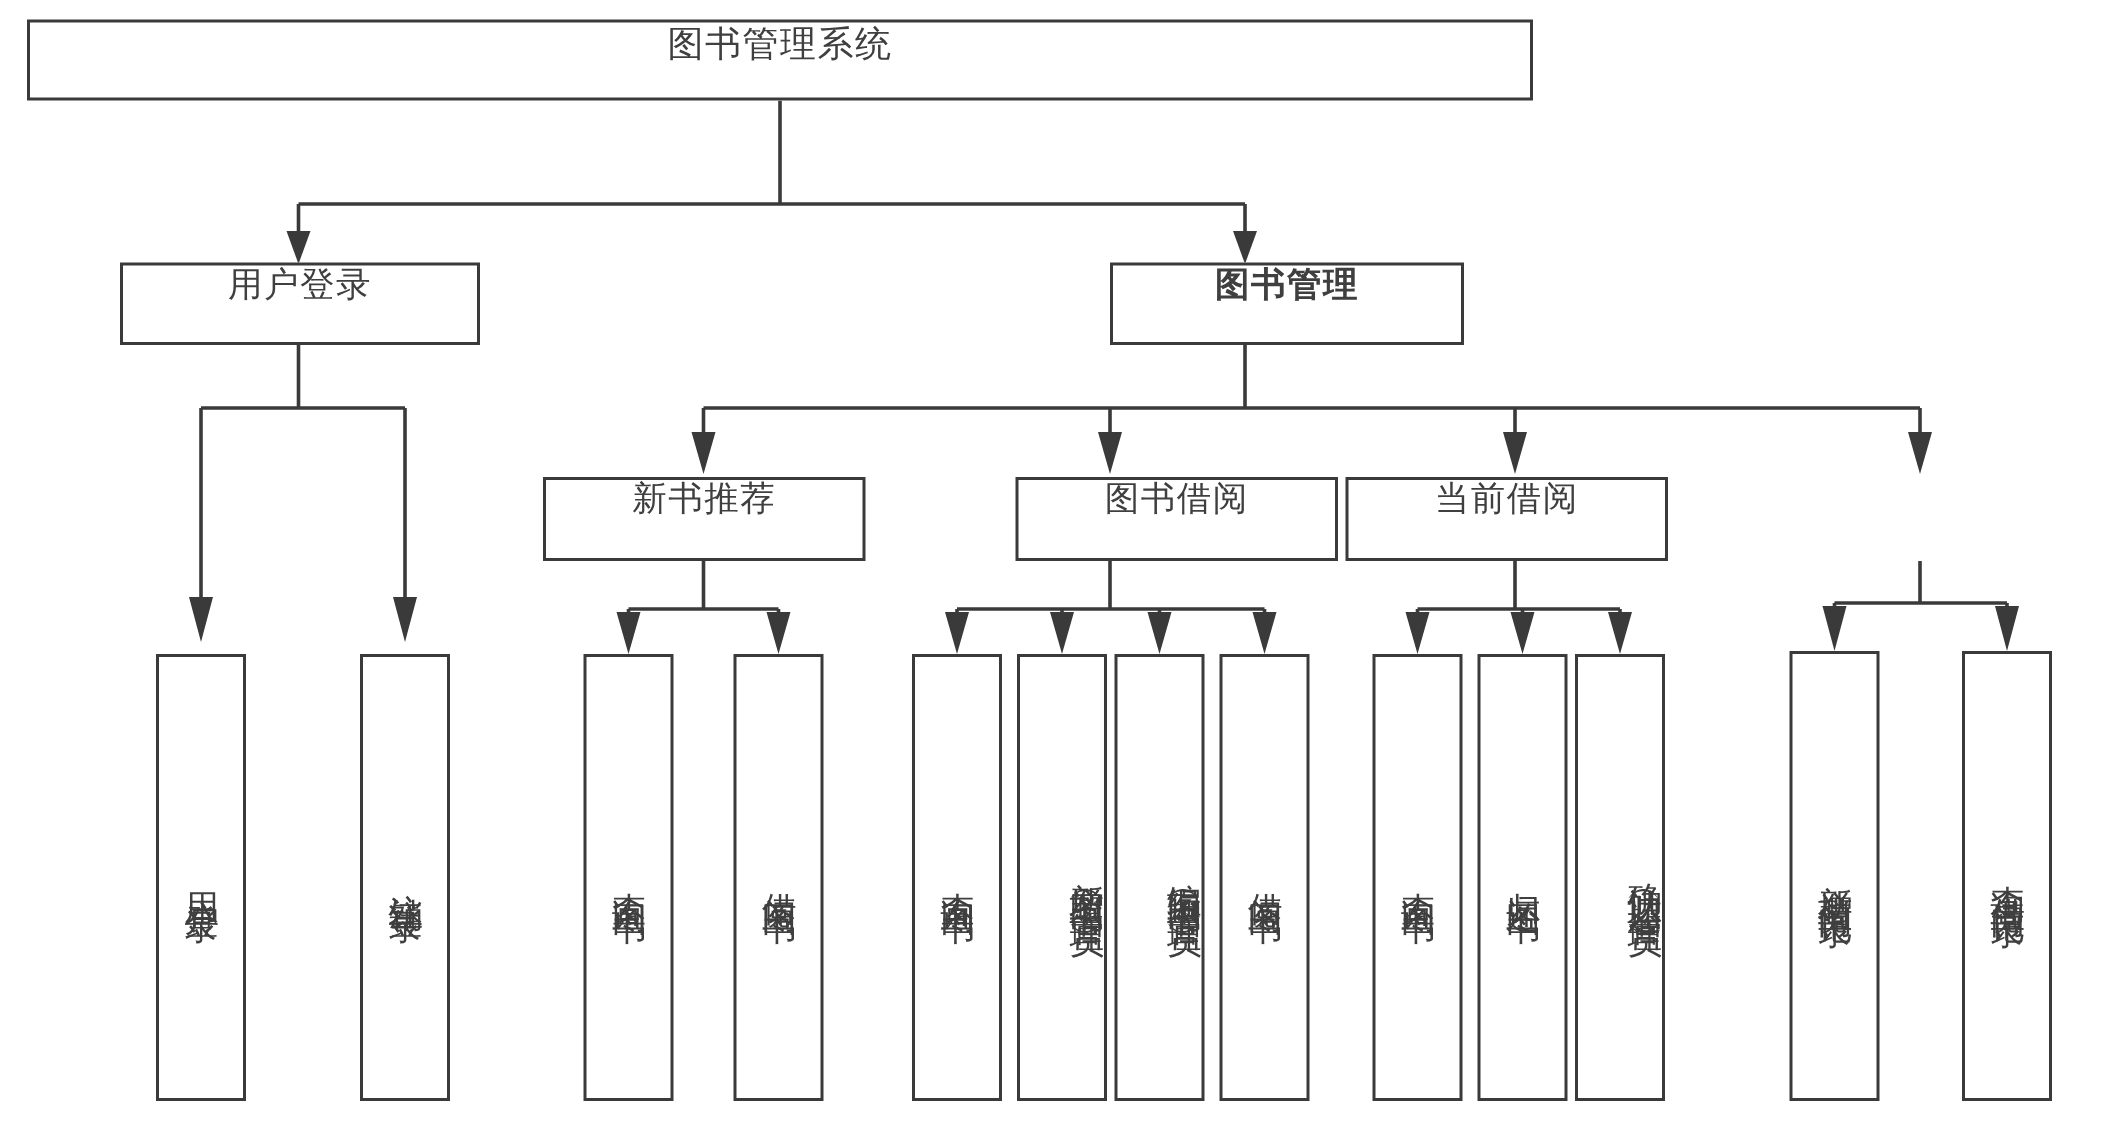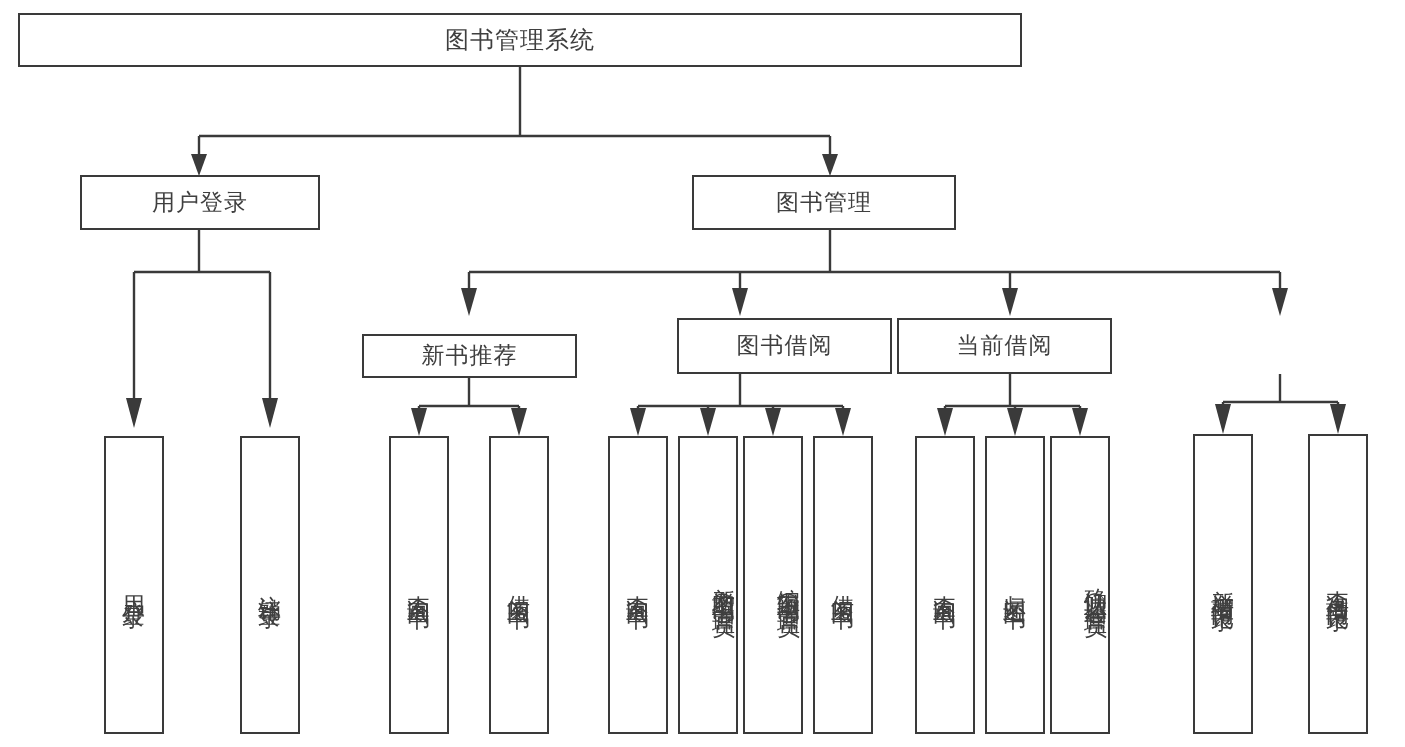--- a/index.html
+++ b/index.html
@@ -13,21 +13,21 @@
   }
   #diagram{
     position:absolute;left:0;top:0;width:1405px;height:747px;
   }
   .node{
     position:absolute;
     box-sizing:border-box;
     background:#ffffff;
     border:2px solid #3a3a3a;
     display:flex;
-    align-items:center;
+    align-items:flex-start;
     justify-content:center;
     color:#3f3f3f;
     z-index:3;
   }
   .node.h{
     font-size:23px;
     letter-spacing:1px;
     line-height:1.2;
   }
   .node.root{
@@ -146,25 +146,25 @@
   </svg>
 
   <div class="node h root" style="left:18px;top:13px;width:1004px;height:54px;">
     <span>图书管理系统</span>
   </div>
 
   <div class="node h" style="left:80px;top:175px;width:240px;height:55px;">
     <span>用户登录</span>
   </div>
 
-  <div class="node h" style="left:692px;top:175px;width:264px;height:55px;">
+  <div class="node h" style="left:740px;top:175px;width:236px;height:55px;font-weight:bold;">
     <span>图书管理</span>
   </div>
 
-  <div class="node h" style="left:362px;top:318px;width:215px;height:44px;margin-top:16px;">
+  <div class="node h" style="left:362px;top:318px;width:215px;height:56px;">
     <span>新书推荐</span>
   </div>
 
   <div class="node h" style="left:633px;top:318px;width:215px;height:56px;margin-left:44px;">
     <span>图书借阅</span>
   </div>
 
   <div class="node h" style="left:897px;top:318px;width:215px;height:56px;">
     <span>当前借阅</span>
   </div>

